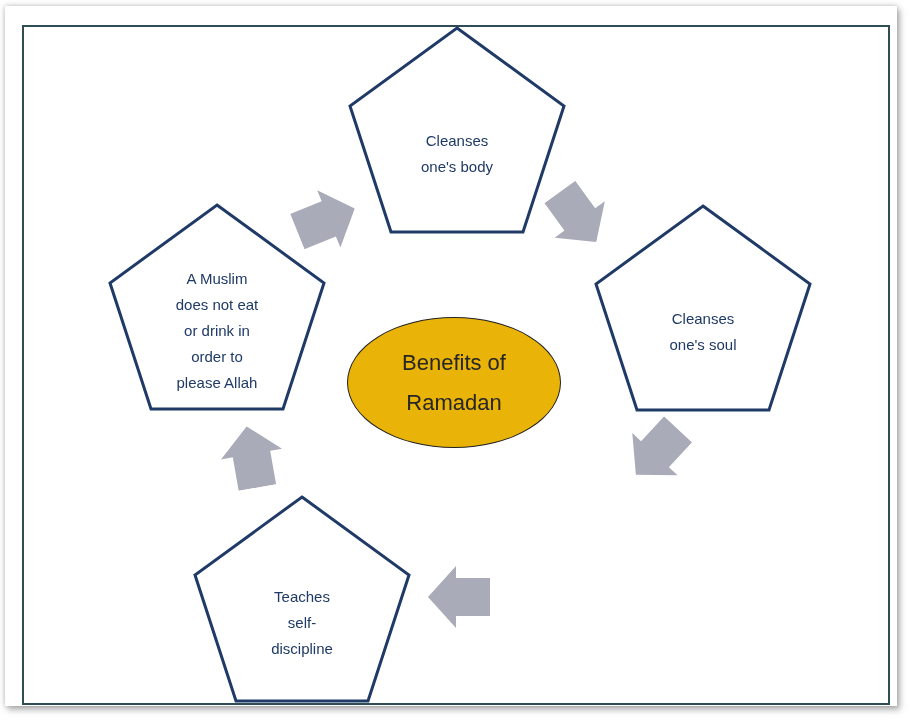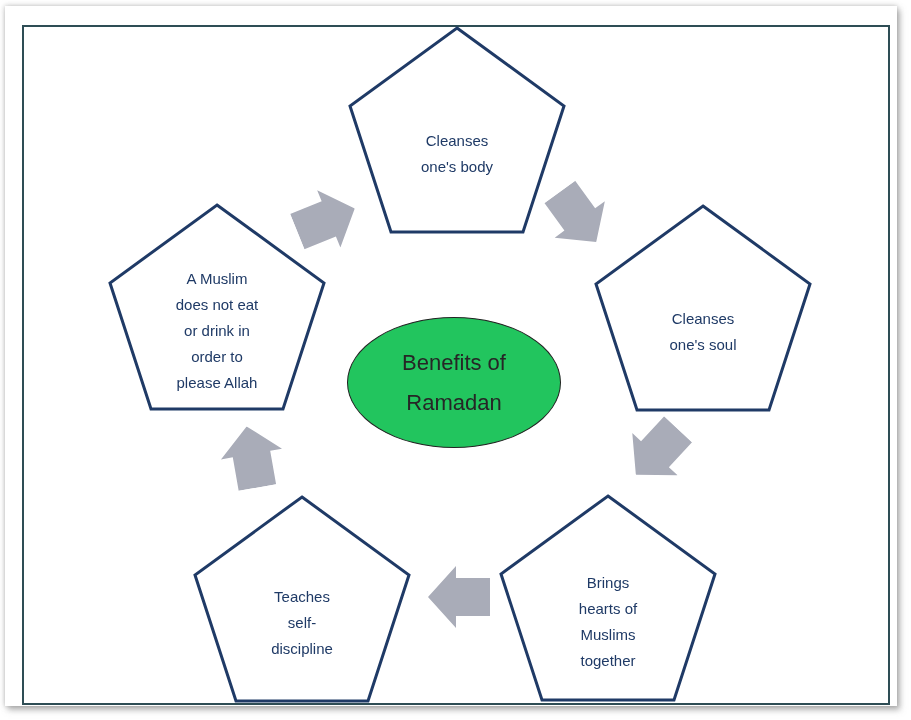--- a/index.html
+++ b/index.html
@@ -73,21 +73,21 @@
 
   .center-ellipse {
     position: absolute;
     left: 347px;
     top: 317px;
     width: 214px;
     height: 131px;
     box-sizing: border-box;
     border: 1.5px solid #222222;
     border-radius: 50%;
-    background: #22c55e;
+    background: #eab308;
     display: flex;
     align-items: center;
     justify-content: center;
     text-align: center;
     white-space: pre-line;
     font-size: 22px;
     line-height: 40px;
     color: #262626;
   }
 
@@ -149,29 +149,20 @@
     </div>
 
     <div class="pentagon pos-right">
       <svg viewBox="0 0 214 204">
         <polygon points="107,0 214,78 173,204 41,204 0,78" fill="#ffffff" stroke="#1f3a66" stroke-width="3"></polygon>
       </svg>
       <div class="pent-label">Cleanses
 one's soul</div>
     </div>
 
-    <div class="pentagon pos-bottom-right">
-      <svg viewBox="0 0 214 204">
-        <polygon points="107,0 214,78 173,204 41,204 0,78" fill="#ffffff" stroke="#1f3a66" stroke-width="3"></polygon>
-      </svg>
-      <div class="pent-label">Brings
-hearts of
-Muslims
-together</div>
-    </div>
 
     <div class="pentagon pos-bottom-left">
       <svg viewBox="0 0 214 204">
         <polygon points="107,0 214,78 173,204 41,204 0,78" fill="#ffffff" stroke="#1f3a66" stroke-width="3"></polygon>
       </svg>
       <div class="pent-label">Teaches
 self-
 discipline</div>
     </div>
 

